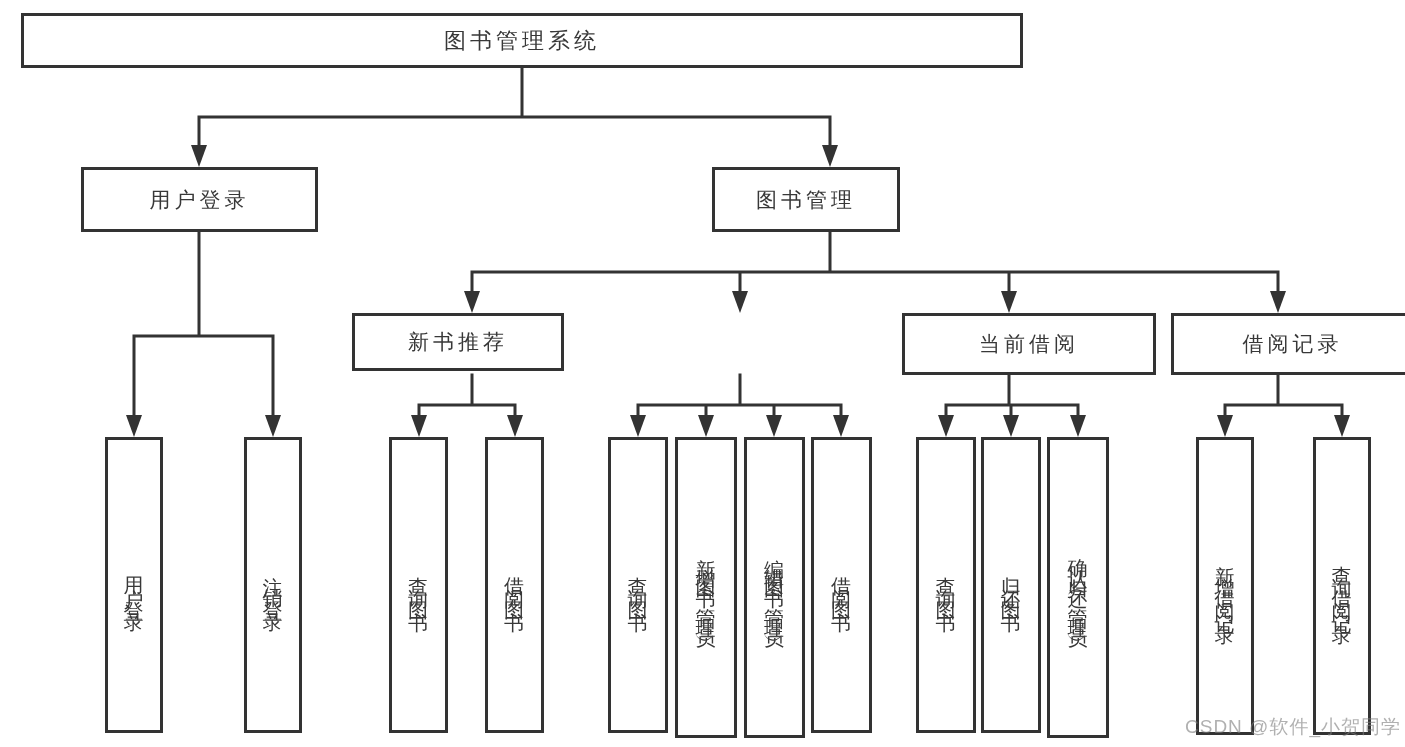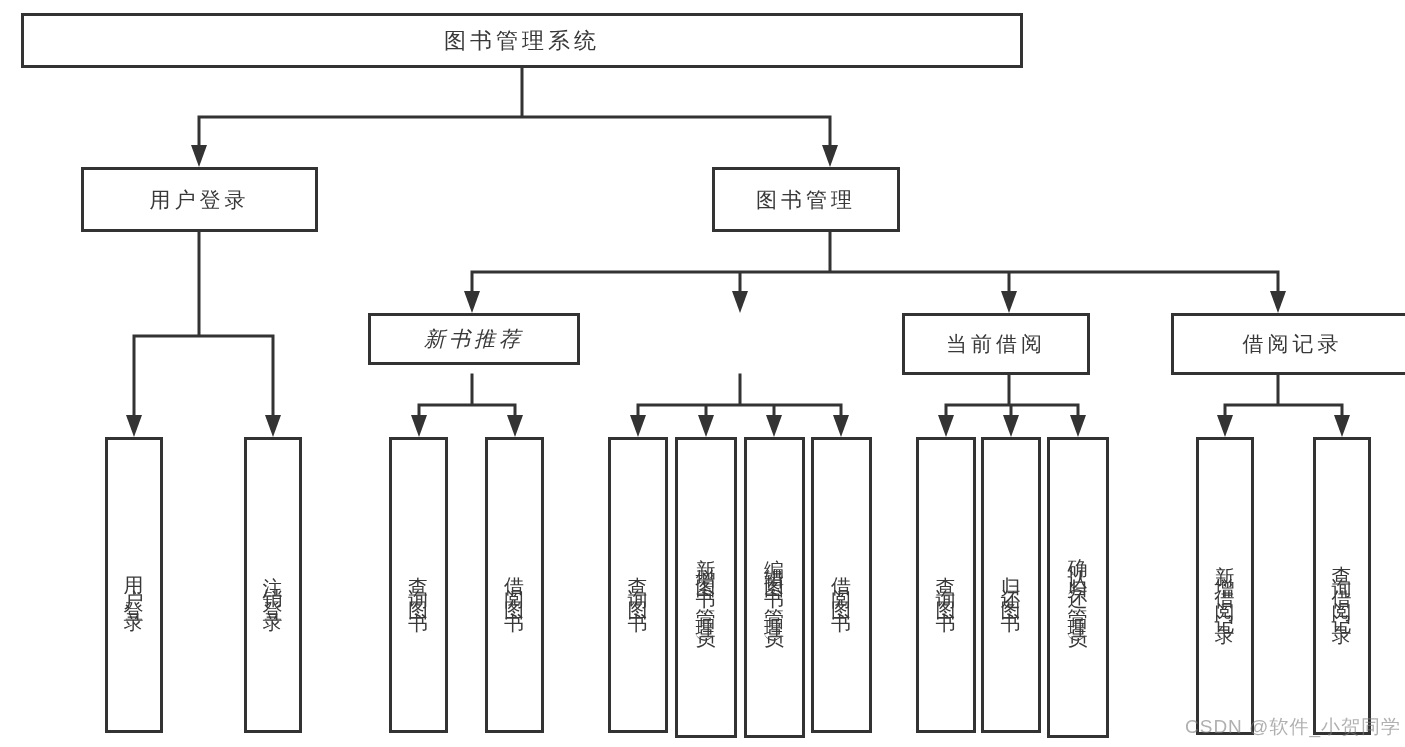--- a/index.html
+++ b/index.html
@@ -98,22 +98,22 @@
       <polygon class="arrowhead" points="1217,415 1233,415 1225,437"></polygon>
       <polygon class="arrowhead" points="1334,415 1350,415 1342,437"></polygon>
     </g>
   </svg>
 
   <div class="node h-node root-node" style="left:21px; top:13px; width:1002px; height:55px;">图书管理系统</div>
 
   <div class="node h-node" style="left:81px; top:167px; width:237px; height:65px;">用户登录</div>
   <div class="node h-node" style="left:712px; top:167px; width:188px; height:65px;">图书管理</div>
 
-  <div class="node h-node" style="left:368px; top:313px; width:212px; height:52px;font-style:italic;">新书推荐</div>
-  <div class="node h-node" style="left:902px; top:313px; width:188px; height:62px;">当前借阅</div>
+  <div class="node h-node" style="left:352px; top:313px; width:212px; height:58px;">新书推荐</div>
+  <div class="node h-node" style="left:902px; top:313px; width:254px; height:62px;">当前借阅</div>
   <div class="node h-node" style="left:1171px; top:313px; width:243px; height:62px;">借阅记录</div>
 
   <div class="node v-node" style="left:105px; top:437px; width:58px; height:296px;">用户登录</div>
   <div class="node v-node" style="left:244px; top:437px; width:58px; height:296px;">注销登录</div>
 
   <div class="node v-node" style="left:389px; top:437px; width:59px; height:296px;">查询图书</div>
   <div class="node v-node" style="left:485px; top:437px; width:59px; height:296px;">借阅图书</div>
 
   <div class="node v-node" style="left:608px; top:437px; width:60px; height:296px;">查询图书</div>
   <div class="node v-node long" style="left:675px; top:437px; width:62px; height:301px;">新增图书（管理员）</div>

